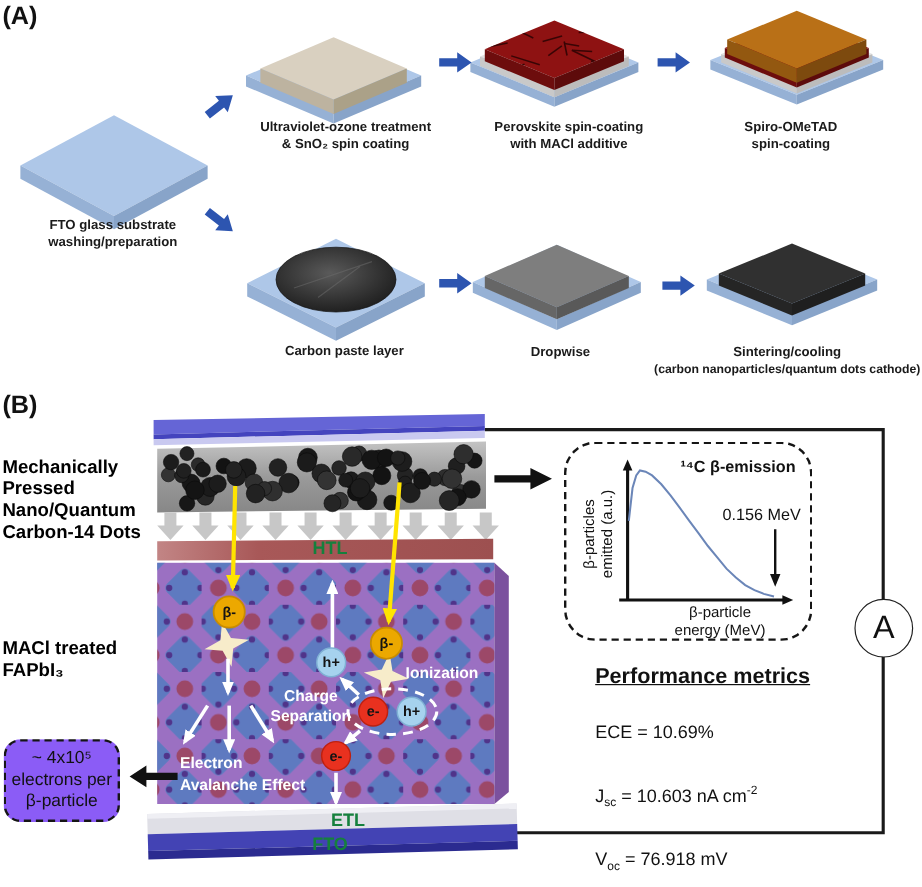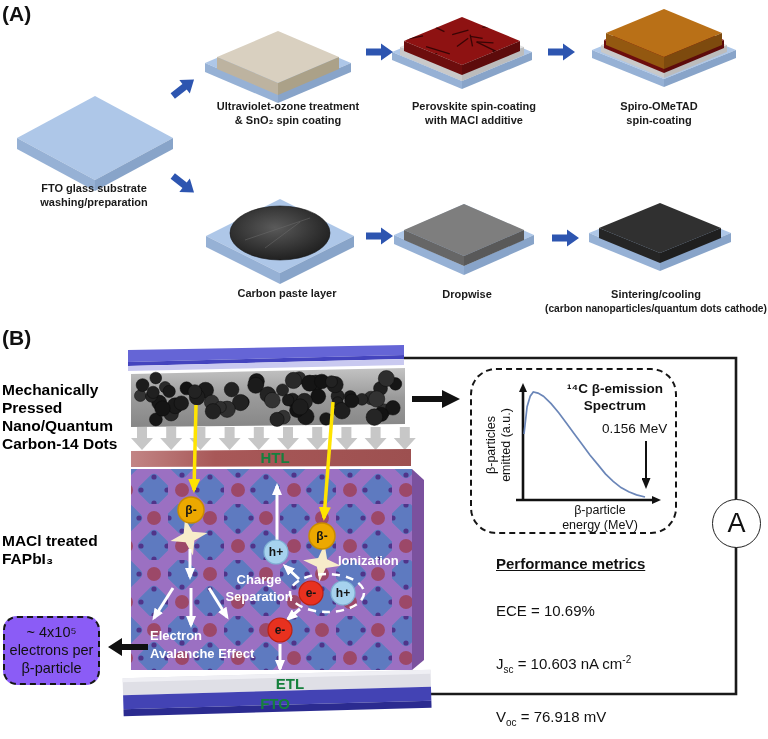--- a/index.html
+++ b/index.html
@@ -14,21 +14,21 @@
   .layer-lbl{font-size:15px;font-weight:700;text-align:center;color:#15803d;width:70px;}
   .white-ann{color:#fff;font-weight:700;font-size:13px;line-height:17px;}
   .bdg{width:26px;height:18px;line-height:18px;text-align:center;font-size:12px;font-weight:700;color:#141414;}
   .dash-box{border:2.5px dashed #151515;background:#8b5cf6;box-sizing:border-box;}
   #electrons-box{left:3px;top:616px;width:97px;height:69px;border-radius:14px;
     text-align:center;font-size:14.5px;line-height:18px;padding-top:5px;}
   #inset-box{left:470px;top:368px;width:207px;height:166px;border-radius:26px;background:#fff;}
   .inset-title{font-size:13.5px;font-weight:700;line-height:17px;text-align:center;}
   .inset-axis{font-size:12.5px;line-height:15px;text-align:center;color:#111;}
   #metrics{left:496px;top:556px;font-size:15px;line-height:15px;}
-  #metrics .m-title{font-size:15px;font-weight:700;text-decoration:underline;margin-bottom:10px;}
+  #metrics .m-title{font-size:18px;font-weight:700;text-decoration:underline;margin-bottom:10px;}
   .m-row{margin-bottom:11px;margin-top:28px;}
   .m-row sub,.m-row sup{font-size:10px;}
   #ammeter{left:712px;top:499px;width:47px;height:47px;border:1.6px solid #222;border-radius:50%;
     background:#fff;display:flex;align-items:center;justify-content:center;font-size:27px;color:#111;}
 </style>
 </head>
 <body>
 
 <div id="fig">
 
@@ -383,21 +383,20 @@
 
   <div id="electrons-box" class="abs dash-box">
     <div>~ 4x10⁵</div>
     <div>electrons per</div>
     <div>β-particle</div>
   </div>
 
   <div id="inset-box" class="abs dash-box" style="background:transparent;"></div>
   <div class="abs inset-title" style="left:548px;top:380px;width:134px;">
     <div>¹⁴C β-emission</div>
-    <div>Spectrum</div>
   </div>
   <div class="abs" style="left:602px;top:421px;font-size:13.5px;">0.156 MeV</div>
   <div class="abs inset-axis" style="left:499px;top:445px;width:110px;transform:translate(-50%,-50%) rotate(-90deg);">
     <div>β-particles</div>
     <div>emitted (a.u.)</div>
   </div>
   <div class="abs inset-axis" style="left:532px;top:503px;width:136px;">
     <div>β-particle</div>
     <div>energy (MeV)</div>
   </div>

